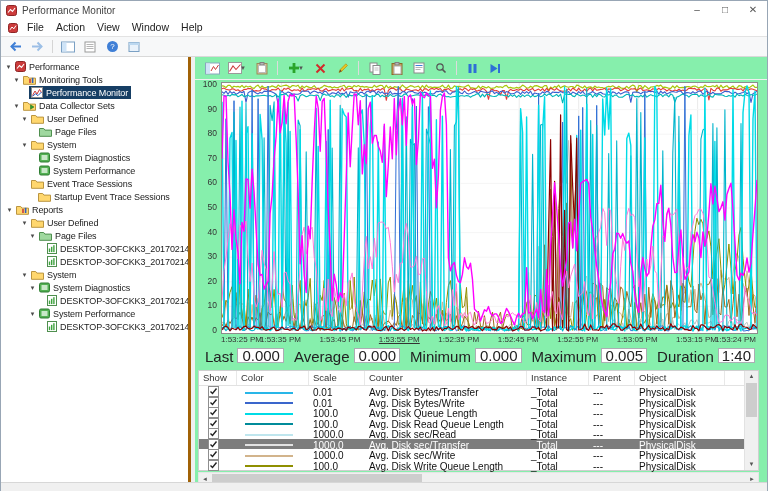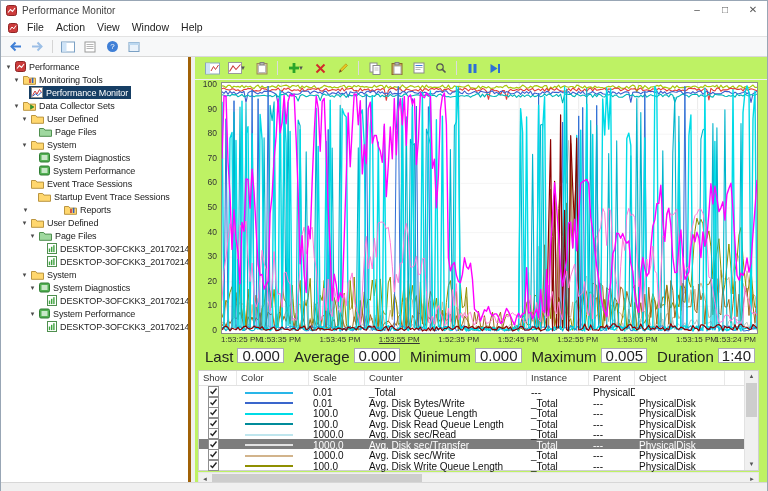--- a/index.html
+++ b/index.html
@@ -19,21 +19,21 @@
 
   
   .toolbar{height:19px;background:#f7f8f9;border-bottom:1px solid #d9d9d9;display:flex;align-items:center;gap:4px;padding-left:5px;}
   .tbtn{display:inline-flex;align-items:center;justify-content:center;width:18px;height:17px;}
   .tsep{width:1px;height:13px;background:#d5d5d5;margin:0 2px;}
 
   
   .content{display:flex;height:425px;}
   .tree-pane{width:190px;background:#ffffff;border-right:3px solid #a16207;overflow:hidden;padding-top:3px;box-sizing:border-box;}
   .splitter{width:4px;background:#f0f0f0;}
-  .right-pane{flex:1;background:#bef264;position:relative;overflow:hidden;}
+  .right-pane{flex:1;background:#86efac;position:relative;overflow:hidden;}
 
   
   .t-row{height:13px;display:flex;align-items:center;white-space:nowrap;font-size:9px;letter-spacing:-0.1px;}
   .t-ex{width:9px;text-align:center;font-size:7px;color:#4a4a4a;flex:0 0 9px;}
   .t-ic{display:inline-flex;align-items:center;margin:0 3px 0 1px;}
   .t-sel{display:inline-flex;align-items:center;padding:0 3px 0 1px;height:13px;}
   .t-sel.on{background:#163e64;}
   .t-sel.on .t-lb{color:#fff;}
 
   
@@ -284,21 +284,21 @@
             <span class="t-ex"></span>
             <span class="t-sel">
               <span class="t-ic">
                 <svg width="13" height="11" viewBox="0 0 13 11">
                   <path d="M0.5,2.5 h4.2 l1.2,1.6 h6.6 v6.2 h-12 z" fill="#ffd76e" stroke="#bb9540" stroke-width="1"></path>
                 </svg>
               </span>
               <span class="t-lb">Startup Event Trace Sessions</span>
             </span>
           </div>
-          <div class="t-row" style="padding-left: 20px; gap: 32px;">
+          <div class="t-row" style="padding-left: 4px;">
             <span class="t-ex">▾</span>
             <span class="t-sel">
               <span class="t-ic">
                 <svg width="13" height="11" viewBox="0 0 13 11">
                   <path d="M0.5,2.5 h4.2 l1.2,1.6 h6.6 v6.2 h-12 z" fill="#ffd76e" stroke="#bb9540" stroke-width="1"></path>
                   <rect x="6.2" y="5" width="1.6" height="4" fill="#cc3b3b"></rect>
                   <rect x="8.8" y="3.8" width="1.6" height="5.2" fill="#2f5fbf"></rect>
                 </svg>
               </span>
               <span class="t-lb">Reports</span>
@@ -597,20 +597,21 @@
           </div>
         <div id="tbody">
             <div class="trow">
               <div><span class="cb"><svg width="9" height="9">
                     <polyline points="1.5,4.5 3.5,6.5 7.5,1.5" fill="none" stroke="#222" stroke-width="1.4"></polyline>
                   </svg></span></div>
               <div>
                 <div class="swatch" style="background: rgb(41, 182, 232);"></div>
               </div>
               <div class="td">0.01</div>
+              <div class="td">Avg. Disk Bytes/Transfer</div>
               <div class="td">_Total</div>
               <div class="td">---</div>
               <div class="td">PhysicalDisk</div>
               <div class="td"></div>
             </div>
             <div class="trow">
               <div><span class="cb"><svg width="9" height="9">
                     <polyline points="1.5,4.5 3.5,6.5 7.5,1.5" fill="none" stroke="#222" stroke-width="1.4"></polyline>
                   </svg></span></div>
               <div>

